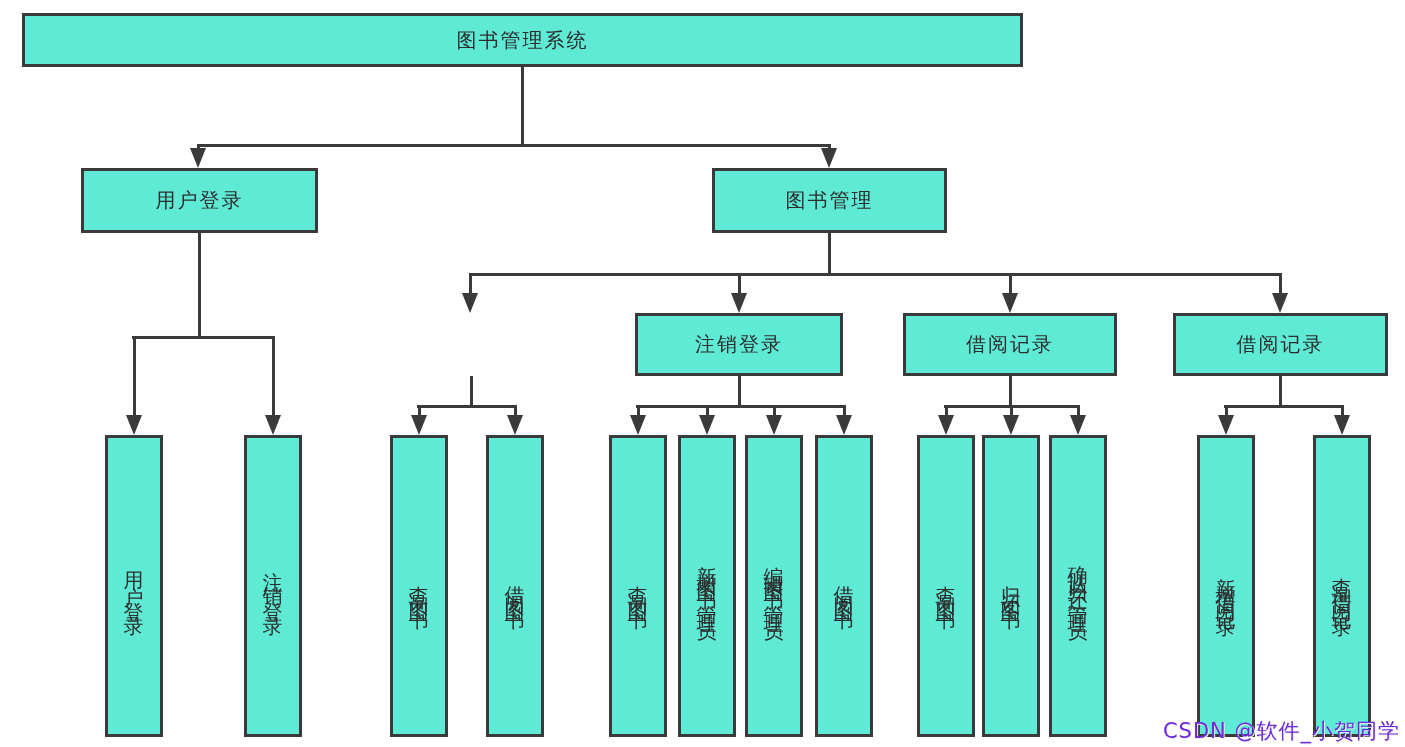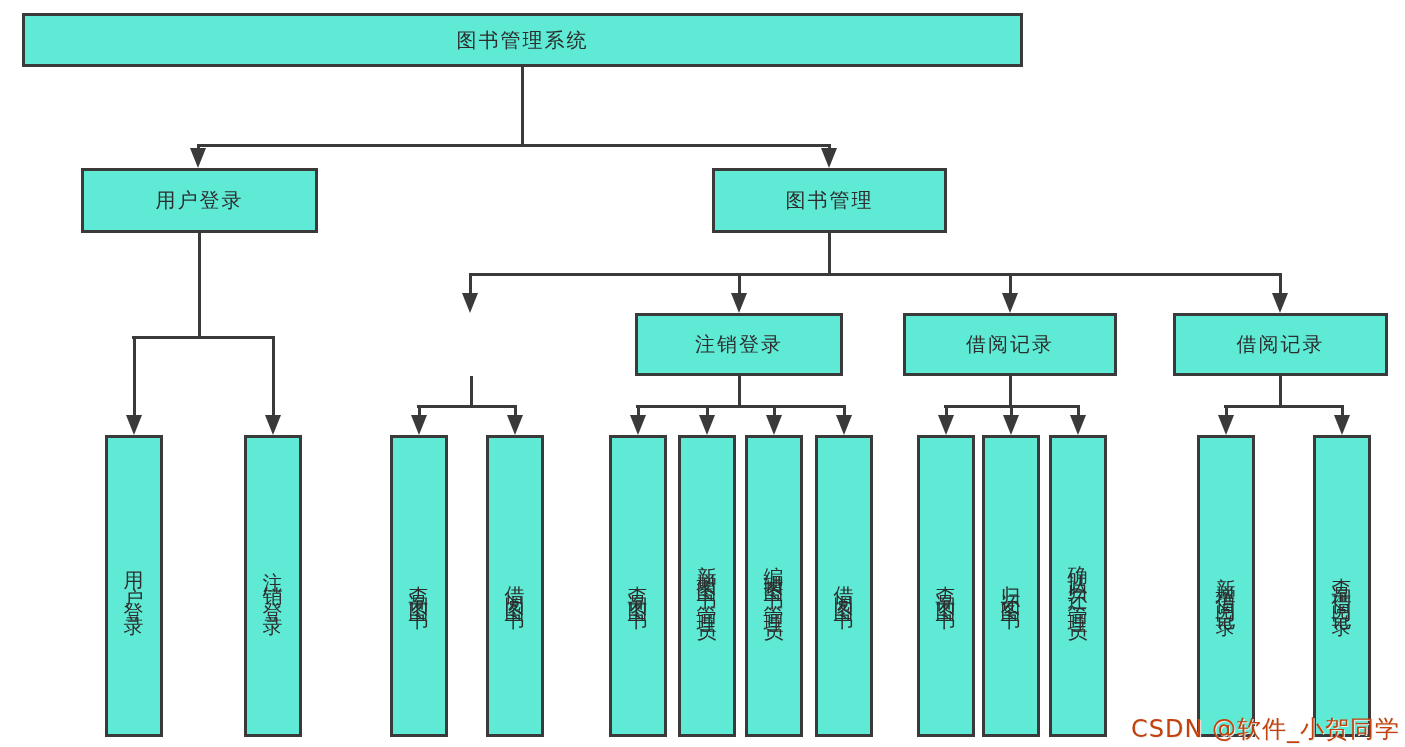--- a/index.html
+++ b/index.html
@@ -43,23 +43,23 @@
   .hl{position:absolute;height:3px;background:var(--line);}
   .arr{
     position:absolute;width:0;height:0;
     border-left:8px solid transparent;
     border-right:8px solid transparent;
     border-top:20px solid var(--line);
   }
   .watermark{
     position:absolute;
     right:5px;bottom:2px;
-    font-size:24px;
+    font-size:21px;
     letter-spacing:1px;
-    color:#c2410c;
+    color:#6d28d9;
     text-shadow:1px 1px 0 #ececec;
     z-index:10;
     white-space:nowrap;
   }
 </style>
 </head>
 <body>
 
 <div class="canvas">
 

